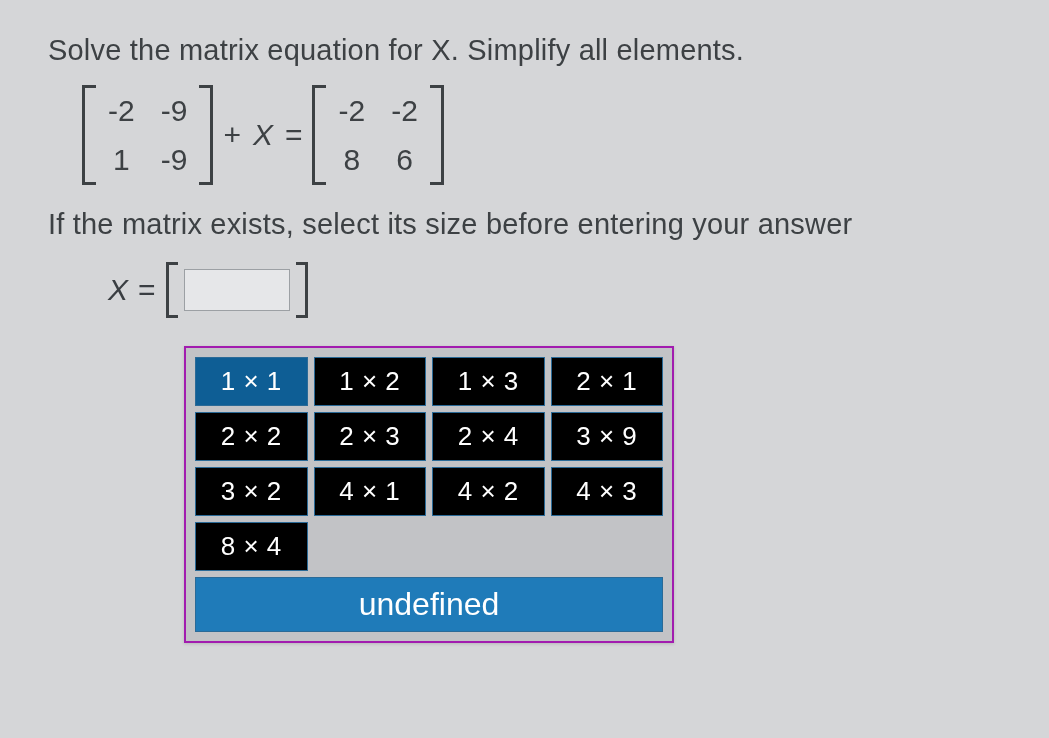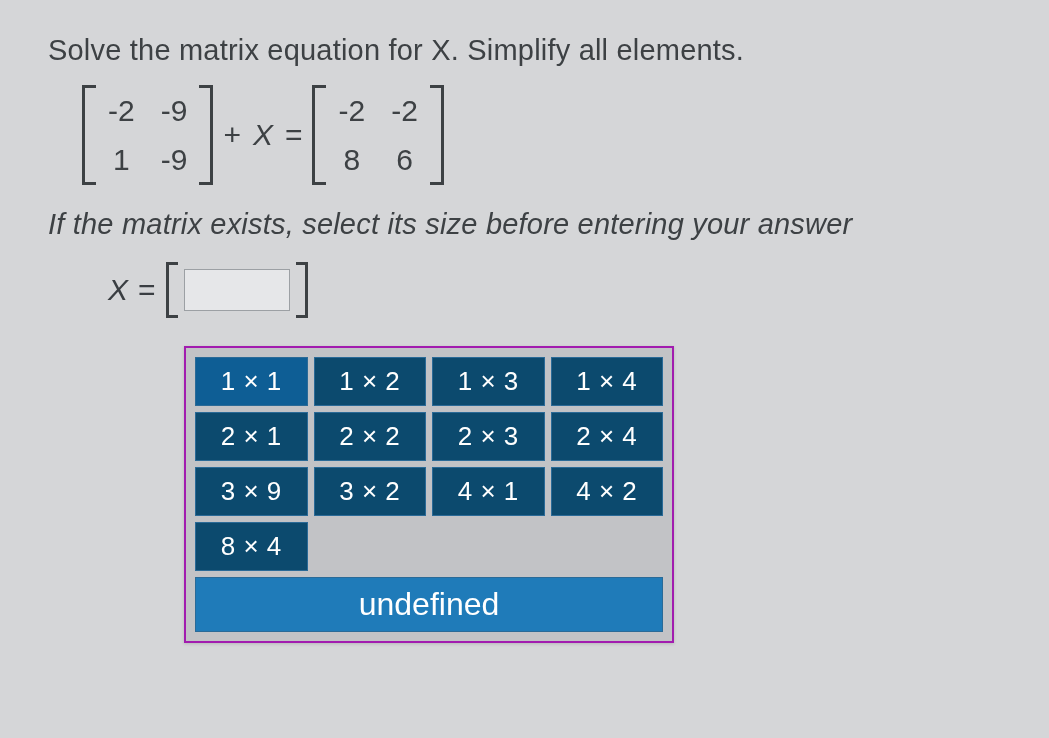--- a/index.html
+++ b/index.html
@@ -56,21 +56,20 @@
     grid-template-rows: repeat(2, 1fr);
     column-gap: 26px;
     row-gap: 6px;
     align-items: center;
     justify-items: center;
     padding: 4px 10px;
     font-family: Arial, sans-serif;
   }
   .plusx { font-style: italic; padding: 0 2px; }
   .instr {
-    font-style: italic;
     font-size: 29px;
     color: #3d4144;
     line-height: 1.35;
     margin: 20px 0 18px 0;
     letter-spacing: 0.2px;
   }
   .answer-row {
     display: flex;
     align-items: center;
     font-size: 30px;
@@ -109,21 +108,21 @@
     padding: 9px;
     box-shadow: 0 1px 3px rgba(0,0,0,0.15);
   }
   .size-grid {
     display: grid;
     grid-template-columns: repeat(4, 1fr);
     gap: 6px;
     margin-bottom: 6px;
   }
   .size-btn {
-    background: #0c4a6e;
+    background: #000000;
     color: #fff;
     font-size: 26px;
     text-align: center;
     padding: 8px 0;
     border: 1px solid #2a6a97;
     cursor: pointer;
     font-family: inherit;
     letter-spacing: 0.5px;
   }
   .size-btn.selected {
@@ -185,27 +184,27 @@
       <input class="answer-input" value="" style="">
       <div class="sb-r"></div>
     </div>
   </div>
 
   <div class="size-panel">
     <div class="size-grid">
       <div class="size-btn selected">1 × 1</div>
       <div class="size-btn">1 × 2</div>
       <div class="size-btn">1 × 3</div>
-      <div class="size-btn">1 × 4</div>
       <div class="size-btn">2 × 1</div>
       <div class="size-btn">2 × 2</div>
       <div class="size-btn">2 × 3</div>
       <div class="size-btn">2 × 4</div>
       <div class="size-btn">3 × 9</div>
       <div class="size-btn">3 × 2</div>
       <div class="size-btn">4 × 1</div>
       <div class="size-btn">4 × 2</div>
+      <div class="size-btn">4 × 3</div>
       <div class="size-btn">8 × 4</div>
     </div>
     <div class="undef-btn">undefined</div>
   </div>
 
 </div>
 
 </body></html>

